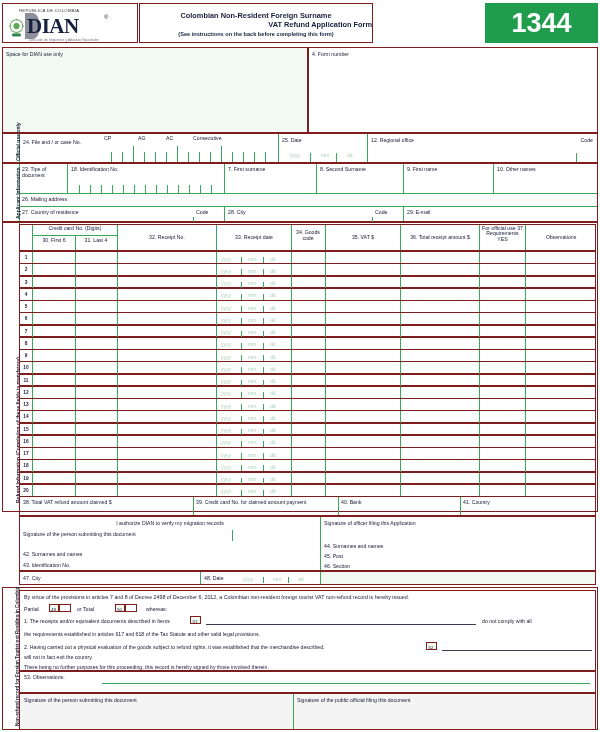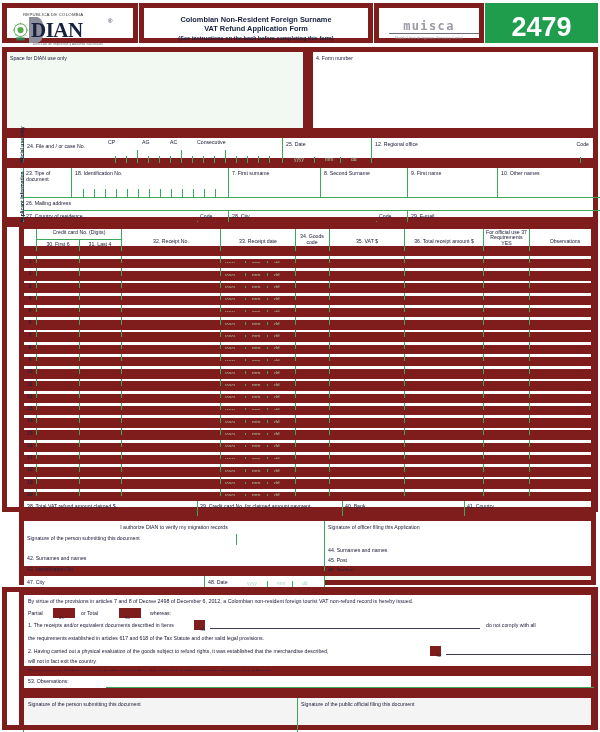--- a/index.html
+++ b/index.html
@@ -5,21 +5,21 @@
   html,body{margin:0;padding:0;background:#fff;}
   body{
     width:600px;height:732px;
     font-family:"Liberation Sans","DejaVu Sans",sans-serif;
     font-size:5.2px;color:#1a1a2e;
     -webkit-font-smoothing:none;
   }
   .page{position:relative;width:600px;height:732px;box-sizing:border-box;}
 
   
-  .bx{position:absolute;box-sizing:border-box;border:5px solid #7f1d1d;}
+  .bx{position:absolute;box-sizing:border-box;border:1px solid #7f1d1d;}
   .lbl{position:absolute;font-size:5.2px;line-height:6px;color:#20203c;white-space:nowrap;}
   .lbl.wrap{white-space:normal;}
   .ctr{text-align:center;}
   .tint{background:#f2f9f3;}
   .white{background:#ffffff;}
   .grayf{background:#f4f4f4;}
   .hl{position:absolute;background:#3aa75a;}   
   .vl{position:absolute;background:#3aa75a;}   
   .tick{position:absolute;width:1px;background:#3aa75a;}
   .ph{position:absolute;color:#a8cfb4;font-size:5px;}
@@ -33,21 +33,21 @@
   .hdr-title{left:139px;top:3px;width:234px;height:40px;background:#fff;}
   .hdr-muisca{left:374px;top:3px;width:110px;height:40px;background:#fff;}
   .hdr-num{left:485px;top:3px;width:113px;height:40px;background:#1f9d4d;border-color:#1f9d4d;}
   .rep-col{position:absolute;left:16px;top:4px;font-size:4.3px;letter-spacing:.25px;color:#333;}
   .dian{position:absolute;left:24px;top:10px;font-size:21px;font-weight:bold;letter-spacing:-.5px;color:#16213e;font-family:"Liberation Serif",serif;}
   .dian-r{position:absolute;left:101px;top:10px;font-size:6px;color:#16213e;}
   .dian-sub{position:absolute;left:26px;top:34px;font-size:3.2px;color:#6b6b7b;letter-spacing:.1px;}
   .seal{position:absolute;left:5px;top:14px;width:17px;height:19px;}
   .arcblob{position:absolute;left:22px;top:9px;width:15px;height:26px;background:#8e8e9c;border-radius:0 50% 50% 0 / 0 50% 50% 0;}
   .t1{position:absolute;left:0;right:0;top:7px;font-size:7.4px;font-weight:bold;text-align:center;color:#16213e;}
-  .t2{position:absolute;left:0;right:0;top:16px;font-size:7.4px;font-weight:bold;text-align:center;color:#16213e;}
+  .t2{position:absolute;left:0;right:0;top:16px;font-size:7.4px;font-weight:bold;text-align:right;color:#16213e;}
   .t3{position:absolute;left:0;right:0;top:27px;font-size:5.6px;font-weight:bold;text-align:center;color:#16213e;}
   .muisca{position:absolute;left:0;right:0;top:11px;text-align:center;font-size:12px;font-weight:bold;letter-spacing:1.4px;color:#9a9aa8;font-family:"DejaVu Sans Mono",monospace;}
   .muisca-sub{position:absolute;left:0;right:0;top:28px;text-align:center;font-size:3.4px;color:#9a9aa8;}
   .formno{position:absolute;left:0;right:0;top:4px;text-align:center;font-size:27px;font-weight:bold;color:#fff;font-family:"Liberation Sans",sans-serif;}
 
   .u-line{position:absolute;height:1px;background:#6b6b7b;}
 </style>
 </head>
 <body>
 
@@ -75,28 +75,23 @@
     <div class="dian-r">®</div>
     <div class="dian-sub">Dirección de Impuestos y Aduanas Nacionales</div>
   </div>
 
   <div class="bx hdr-title">
     <div class="t1">Colombian Non-Resident Foreign Surname</div>
     <div class="t2">VAT Refund Application Form</div>
     <div class="t3">(See instructions on the back before completing this form)</div>
   </div>
 
-  <div class="bx hdr-muisca">
-    <div class="muisca">muisca</div>
-    <div class="u-line" style="left:10px;top:25px;width:90px;"></div>
-    <div class="muisca-sub">Modelo Único de Ingresos, Servicio y Control</div>
-  </div>
 
   <div class="bx hdr-num">
-    <div class="formno">2479</div>
+    <div class="formno">1344</div>
   </div>
 
   <div class="bx tint" style="left:2px;top:47px;width:306px;height:86px;">
     <div class="lbl" style="left:3px;top:3px;">Space for DIAN use only</div>
   </div>
   <div class="bx white" style="left:308px;top:47px;width:290px;height:86px;">
     <div class="lbl" style="left:3px;top:3px;">4. Form number</div>
   </div>
 
   <div class="bx" style="left:2px;top:133px;width:596px;height:30px;">

